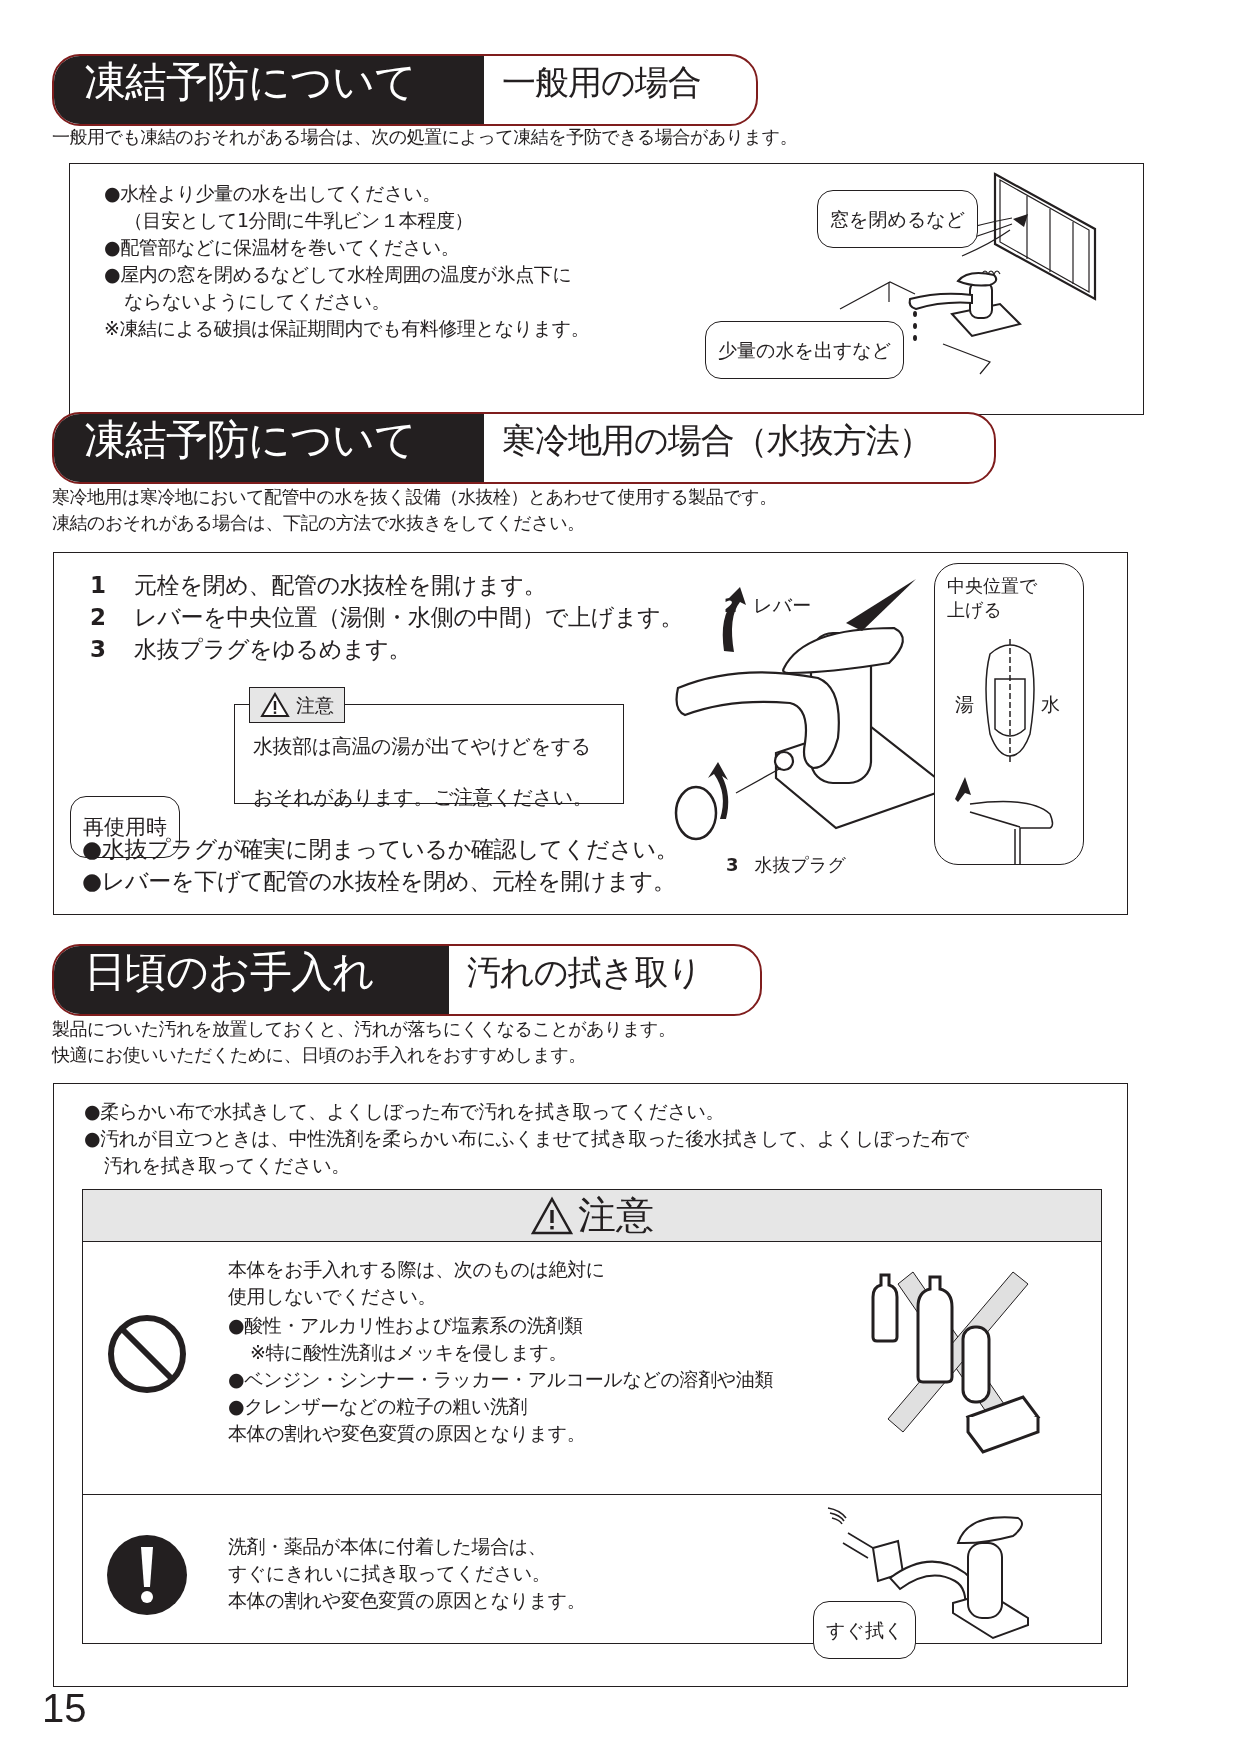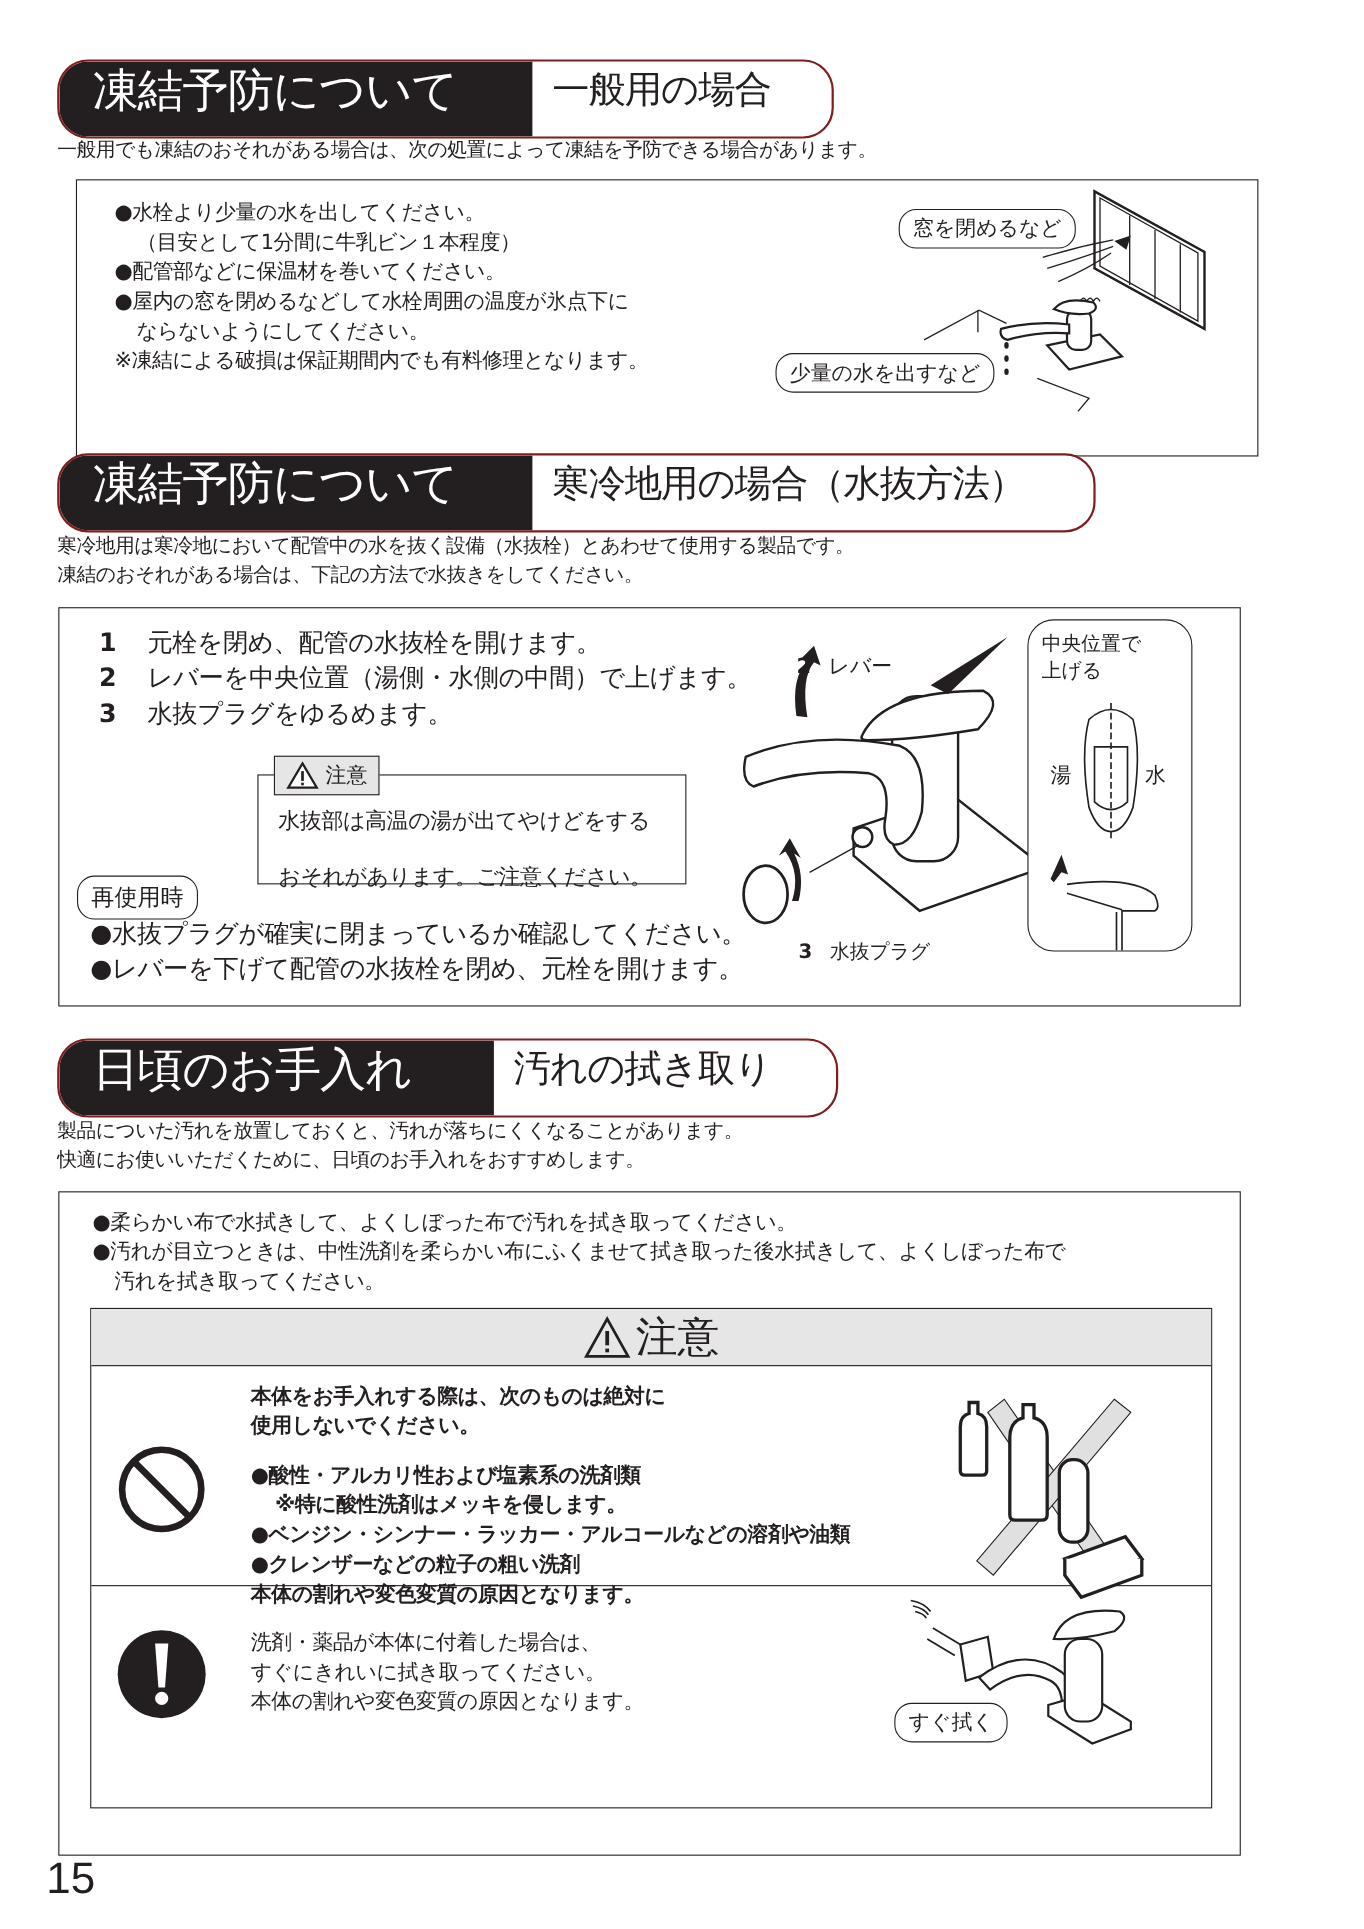--- a/index.html
+++ b/index.html
@@ -59,21 +59,21 @@
   .line.indent { padding-left: 20px; }
   .big-line { white-space: nowrap; font-size: 23px; line-height: 32px; letter-spacing: -0.3px; }
   .num { font-weight: bold; display: inline-block; width: 44px; text-align: left; }
 
   .pill-label {
     position: absolute;
     border: 1.5px solid #231f20;
     border-radius: 16px;
     font-size: 19px;
     line-height: 26px;
-    padding: 4px 12px;
+    padding: 15px 12px;
     white-space: nowrap;
     background: #fff;
   }
 
   .caution-small {
     position: absolute;
     border: 1.5px solid #231f20;
     background: #fff;
   }
   .caution-small .tab {
@@ -281,29 +281,29 @@
   <div class="caution-table" style="left:28px; top:105px; width:1020px; height:455px;">
     <div class="head">
       <svg width="44" height="40" viewBox="0 0 44 40">
         <path d="M22 3 L41 37 L3 37 Z" fill="none" stroke="#231f20" stroke-width="2.5"></path>
         <rect x="20.3" y="14" width="3.4" height="13" fill="#231f20"></rect>
         <rect x="20.3" y="30" width="3.4" height="3.4" fill="#231f20"></rect>
       </svg>
       <span>注意</span>
     </div>
 
-    <div class="row" style="height:200px;font-weight:bold;">
+    <div class="row" style="height:253px;">
       <svg class="abs" style="left:22px; top:70px;" width="84" height="84" viewBox="0 0 84 84">
         <circle cx="42" cy="42" r="36" fill="none" stroke="#231f20" stroke-width="6"></circle>
         <line x1="17" y1="17" x2="67" y2="67" stroke="#231f20" stroke-width="6"></line>
       </svg>
       <div class="abs" style="left:145px; top:14px;">
         <div class="line">本体をお手入れする際は、次のものは絶対に</div>
         <div class="line">使用しないでください。</div>
-        <div class="line" style="margin-top:18px;">●酸性・アルカリ性および塩素系の洗剤類</div>
+        <div class="line" style="margin-top:2px;">●酸性・アルカリ性および塩素系の洗剤類</div>
         <div class="line" style="padding-left:22px;">※特に酸性洗剤はメッキを侵します。</div>
         <div class="line">●ベンジン・シンナー・ラッカー・アルコールなどの溶剤や油類</div>
         <div class="line">●クレンザーなどの粒子の粗い洗剤</div>
         <div class="line">本体の割れや変色変質の原因となります。</div>
       </div>
       <svg class="abs" style="left:780px; top:25px;" width="200" height="200" viewBox="0 0 200 200">
         <g fill="#e0e0e0" stroke="#231f20" stroke-width="1">
           <path d="M50 5 L150 150 L135 162 L35 17 Z"></path>
           <path d="M150 5 L165 17 L40 165 L25 152 Z"></path>
         </g>

